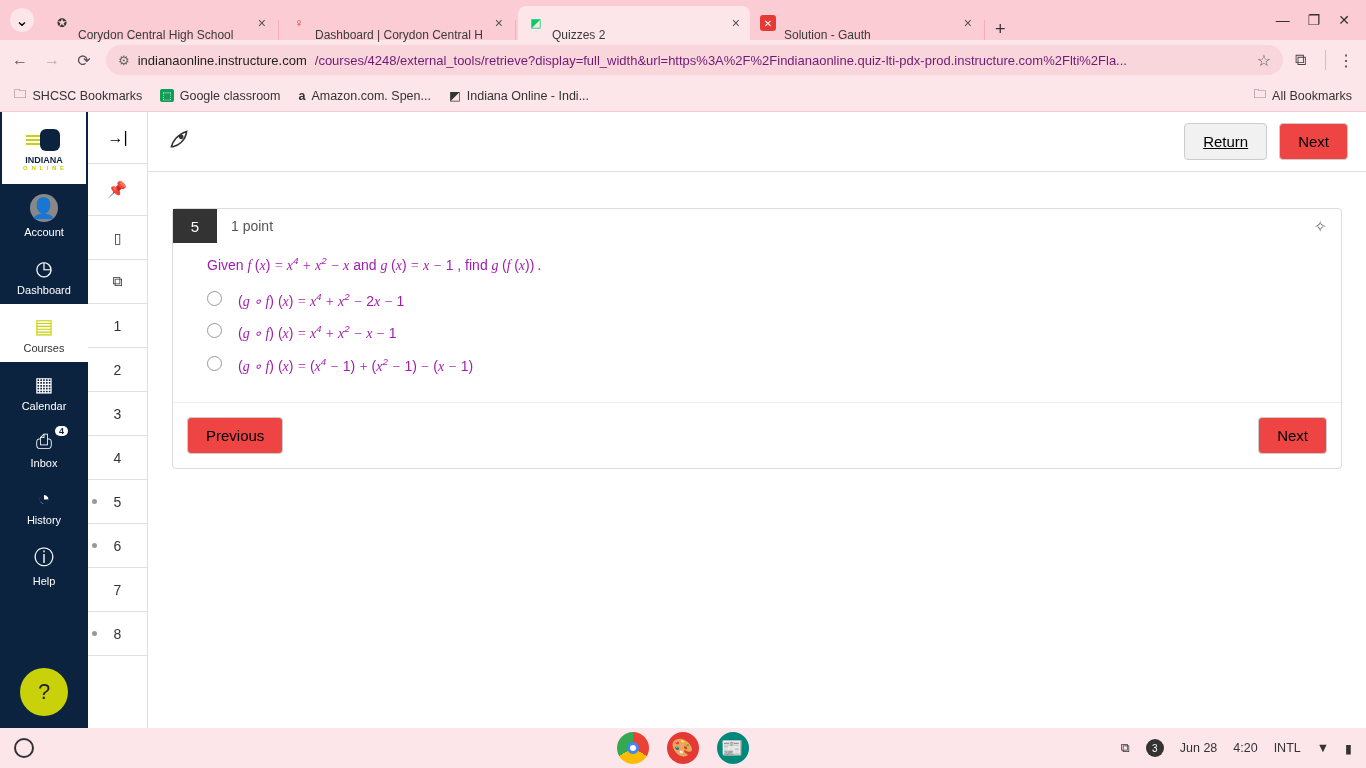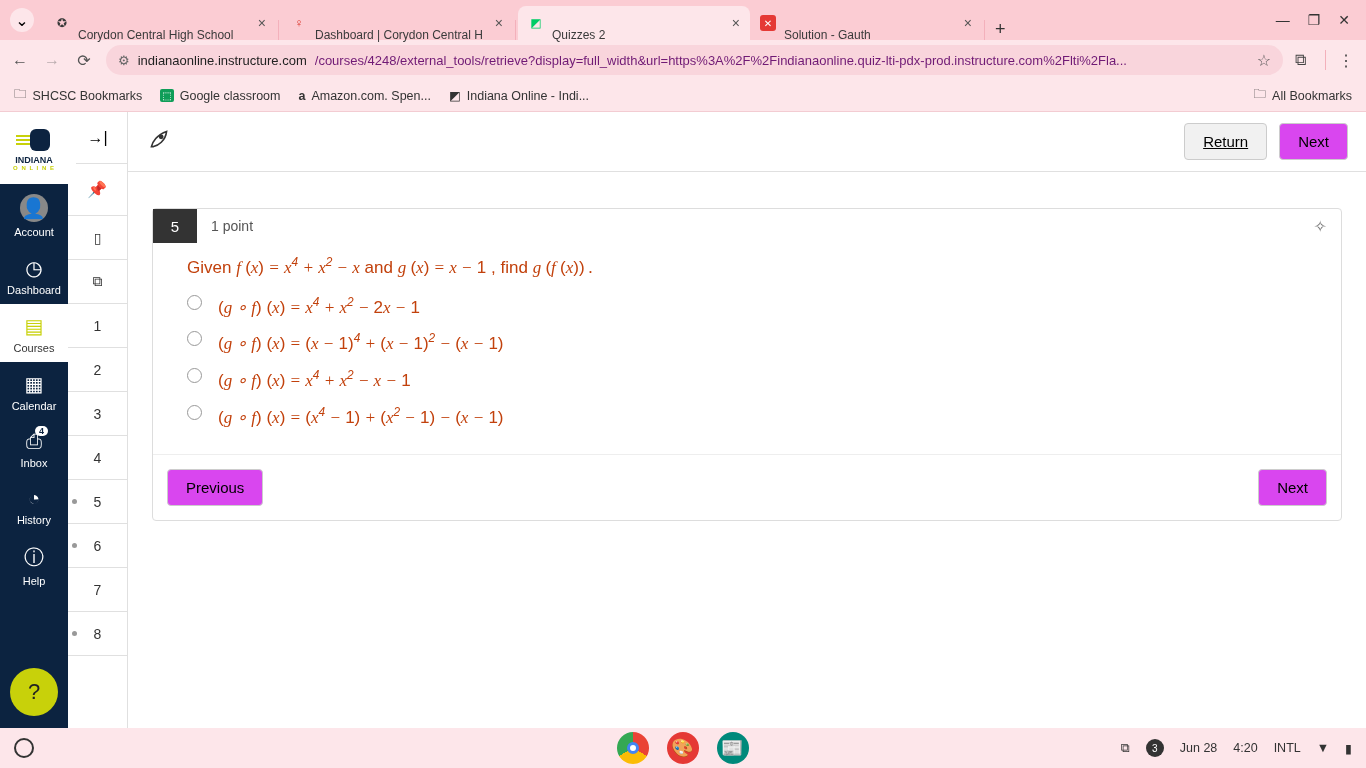--- a/index.html
+++ b/index.html
@@ -28,50 +28,50 @@
 .ext-icon { width: 18px; font-size: 16px; color: #444; cursor: pointer; }
 .vbar { width: 1px; height: 20px; background: #f3b0bb; }
 
 
 .bookmarks-bar { background: #fde6ea; height: 32px; display: flex; align-items: center; padding: 0 14px; gap: 18px; font-size: 12.5px; color: #333; border-bottom: 1px solid #f3ccd2; }
 .bookmark-item { display: flex; align-items: center; gap: 6px; cursor: pointer; }
 .all-bm { margin-left: auto; display: flex; align-items: center; gap: 6px; cursor: pointer; }
 
 
 .content { display: flex; background: #fff; height: calc(100% - 40px - 40px - 32px - 40px); position: relative; }
-.leftnav { width: 68px; background: #0c2340; color: #fff; display: flex; flex-direction: column; align-items: center; position: relative; }
+.leftnav { width: 88px; background: #0c2340; color: #fff; display: flex; flex-direction: column; align-items: center; position: relative; }
 .logo-block { width: 84px; height: 72px; background: #fff; color: #0c2340; display: flex; flex-direction: column; align-items: center; justify-content: center; font-size: 9px; font-weight: bold; }
 .logo-block svg { width: 40px; height: 30px; }
 .leftnav-item { width: 100%; padding: 10px 0 8px; display: flex; flex-direction: column; align-items: center; gap: 4px; cursor: pointer; font-size: 11px; position: relative; }
 .leftnav-item.active2 { background: #1a3a5f; }
 .leftnav-item .icn { font-size: 20px; }
 .badge { position: absolute; top: 6px; right: 20px; background: #fff; color: #0c2340; border-radius: 8px; font-size: 9px; padding: 0 4px; font-weight: bold; }
 .help-fab { position: absolute; bottom: 12px; left: 50%; transform: translateX(-50%); width: 48px; height: 48px; border-radius: 50%; background: #c8d10a; color: #222; font-size: 22px; display: flex; align-items: center; justify-content: center; cursor: pointer; }
 
 
 .quiz-sidebar { width: 60px; background: #fff; border-right: 1px solid #e0e0e0; display: flex; flex-direction: column; }
 .qs-top { height: 52px; border-bottom: 1px solid #e0e0e0; display: flex; align-items: center; justify-content: center; cursor: pointer; }
 .qs-item { height: 44px; border-bottom: 1px solid #e0e0e0; display: flex; align-items: center; justify-content: center; font-size: 14px; color: #333; cursor: pointer; position: relative; }
 .qs-item .dot { position: absolute; left: 4px; width: 5px; height: 5px; border-radius: 50%; background: #999; }
 
 
 .quiz-main { flex: 1; display: flex; flex-direction: column; background: #fff; }
 .quiz-topbar { height: 60px; border-bottom: 1px solid #e0e0e0; display: flex; align-items: center; padding: 0 18px; gap: 10px; }
 .rocket { font-size: 24px; color: #333; }
 .top-right-buttons { margin-left: auto; display: flex; gap: 12px; }
-.btn { padding: 9px 18px; border: 1px solid #ccc; background: #d946ef; border-radius: 4px; font-size: 15px; cursor: pointer; }
+.btn { padding: 9px 18px; border: 1px solid #ccc; background: #ef4444; border-radius: 4px; font-size: 15px; cursor: pointer; }
 .btn.gray { background: #f1f1f1; text-decoration: underline; }
 
 .quiz-body { padding: 36px 24px 20px; }
 .question-card { border: 1px solid #ddd; border-radius: 4px; }
 .q-header { display: flex; align-items: center; padding: 0; position: relative; }
 .q-num { background: #333; color: #fff; width: 44px; height: 34px; display: flex; align-items: center; justify-content: center; font-size: 15px; }
 .q-points { padding-left: 14px; font-size: 14px; color: #555; }
 .q-pin { position: absolute; right: 14px; top: 8px; font-size: 16px; color: #777; cursor: pointer; }
-.q-content { padding: 12px 34px 20px; font-family: 'Times New Roman', serif; font-size: 17px; color: #c2410c; }
+.q-content { padding: 12px 34px 20px; font-family: 'Times New Roman', serif; font-size: 14px; color: #a21caf; }
 .q-prompt { margin-bottom: 10px; }
 .q-option { display: flex; gap: 16px; padding: 7px 0; }
 .radio { width: 15px; height: 15px; border: 1.5px solid #999; border-radius: 50%; cursor: pointer; flex-shrink: 0; }
 .math { font-style: italic; font-family: 'Times New Roman', serif; }
 .sup { font-size: 0.7em; vertical-align: super; }
 .paren { font-style: normal; }
 
 .bottom-nav { display: flex; padding: 14px 4px 4px; gap: 10px; }
 .bottom-nav .btn:last-child { margin-left: auto; }
 
@@ -266,24 +266,20 @@
             <span class="math">g <span class="paren">(</span>x<span class="paren">)</span> = x − <span class="paren">1</span></span>
             <span>, find </span>
             <span class="math">g <span class="paren">(</span>f <span class="paren">(</span>x<span class="paren">))</span> .</span>
           </div>
           <div class="q-option">
             <span class="radio"></span>
             <span class="math"><span class="paren">(</span>g ∘ f<span class="paren">) (</span>x<span class="paren">)</span> = x<span class="sup">4</span> + x<span class="sup">2</span> − <span class="paren">2</span>x − <span class="paren">1</span></span>
           </div>
           <div class="q-option">
             <span class="radio"></span>
-            <span class="math"><span class="paren">(</span>g ∘ f<span class="paren">) (</span>x<span class="paren">)</span> = <span class="paren">(</span>x − <span class="paren">1)</span><span class="sup">4</span> + <span class="paren">(</span>x − <span class="paren">1)</span><span class="sup">2</span> − <span class="paren">(</span>x − <span class="paren">1)</span></span>
-          </div>
-          <div class="q-option">
-            <span class="radio"></span>
             <span class="math"><span class="paren">(</span>g ∘ f<span class="paren">) (</span>x<span class="paren">)</span> = x<span class="sup">4</span> + x<span class="sup">2</span> − x − <span class="paren">1</span></span>
           </div>
           <div class="q-option">
             <span class="radio"></span>
             <span class="math"><span class="paren">(</span>g ∘ f<span class="paren">) (</span>x<span class="paren">)</span> = <span class="paren">(</span>x<span class="sup">4</span> − <span class="paren">1)</span> + <span class="paren">(</span>x<span class="sup">2</span> − <span class="paren">1)</span> − <span class="paren">(</span>x − <span class="paren">1)</span></span>
           </div>
         </div>
         <div class="bottom-nav" style="border-top:1px solid #eee;padding:14px">
           <button class="btn">Previous</button>
           <button class="btn">Next</button>

